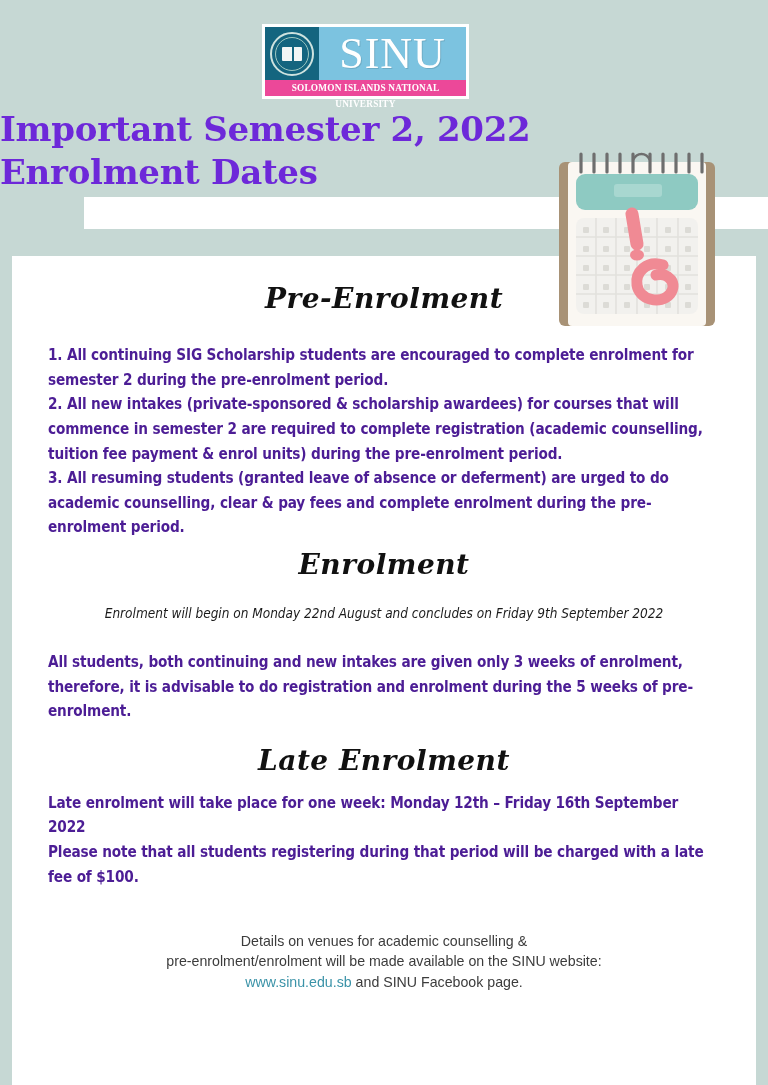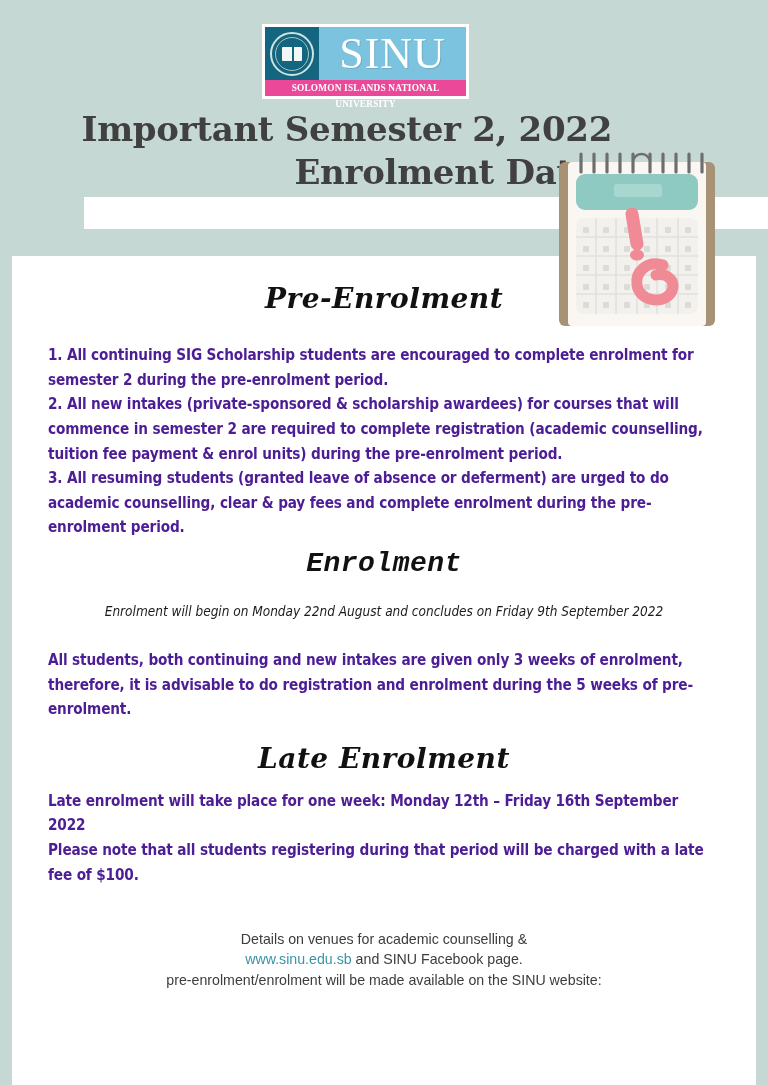--- a/index.html
+++ b/index.html
@@ -141,27 +141,27 @@
     line-height: 16px;
     text-align: center;
     letter-spacing: .2px;
   }
 
   .poster-title {
     position: absolute;
     left: 0;
     top: 108px;
     width: 612px;
-    text-align: right;
+    text-align: left;
     z-index: 5;
     font-family: "DejaVu Serif", "Liberation Serif", serif;
     font-weight: bold;
     font-size: 34px;
     line-height: 1.25;
-    color: #404040;
+    color: #6d28d9;
     letter-spacing: -0.3px;
   }
   .poster-title .line2 { display: block; }
 
   
   .calendar {
     position: absolute;
     left: 551px;
     top: 148px;
     width: 172px;
@@ -183,21 +183,21 @@
   .script-head {
     text-align: center;
     font-family: "DejaVu Serif", "Liberation Serif", serif;
     font-weight: bold;
     font-style: italic;
     font-size: 28px;
     color: #111111;
     letter-spacing: .5px;
   }
   .h-pre   { margin-top: 26px; }
-  .h-enr   { margin-top: 8px; font-family: Liberation Mono, monospace; }
+  .h-enr   { margin-top: 8px; }
   .h-late  { margin-top: 20px; }
 
   .lead {
     text-align: center;
     font-family: "DejaVu Sans Condensed", "Liberation Sans Narrow", "Liberation Sans", sans-serif;
     font-style: italic;
     font-size: 13.5px;
     line-height: 1.55;
     color: #1b1b1b;
     margin-top: 20px;
@@ -349,20 +349,20 @@
     <div class="script-head h-enr">Enrolment</div>
     <div class="lead lead-enr">Enrolment will begin on Monday 22nd August and  concludes on Friday 9th September 2022</div>
     <div class="body-text p-enr" style="white-space: pre-line;">All students, both continuing and new intakes are given only 3 weeks of enrolment, therefore, it is advisable to do registration and enrolment during the 5 weeks of pre-enrolment.</div>
 
     <div class="script-head h-late">Late Enrolment</div>
     <div class="body-text p-late" style="white-space: pre-line;">Late enrolment will take place for one week: Monday 12th – Friday 16th September 2022
 Please note that all students registering during that period  will be charged with a late fee of $100.</div>
 
     <div class="footer-note">
       <div>Details on venues for academic counselling &amp;</div>
+      <div>pre-enrolment/enrolment will be made available on the SINU website:</div>
       <div>
         <span class="url">www.sinu.edu.sb</span><span> and SINU Facebook page.</span>
       </div>
-      <div>pre-enrolment/enrolment will be made available on the SINU website:</div>
     </div>
 
   </div>
 </div>
 
 </body></html>

